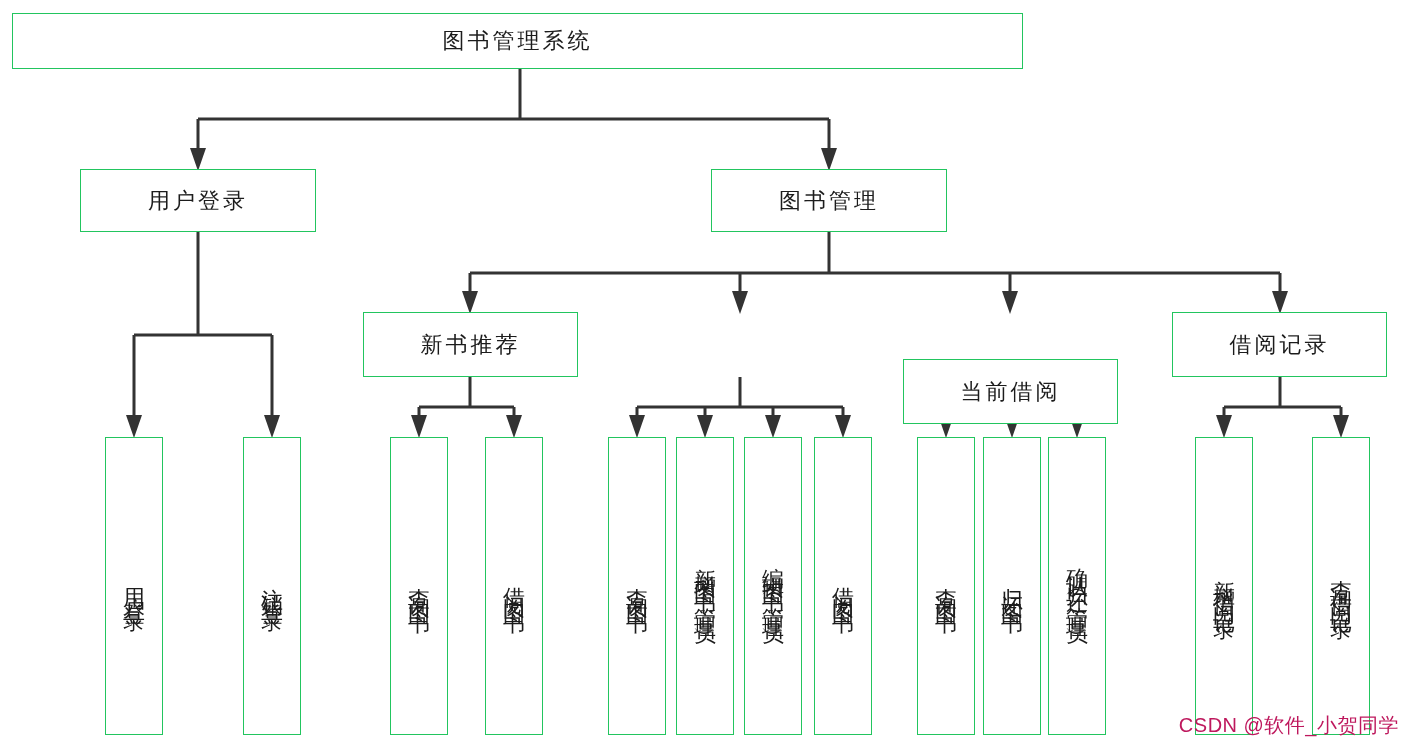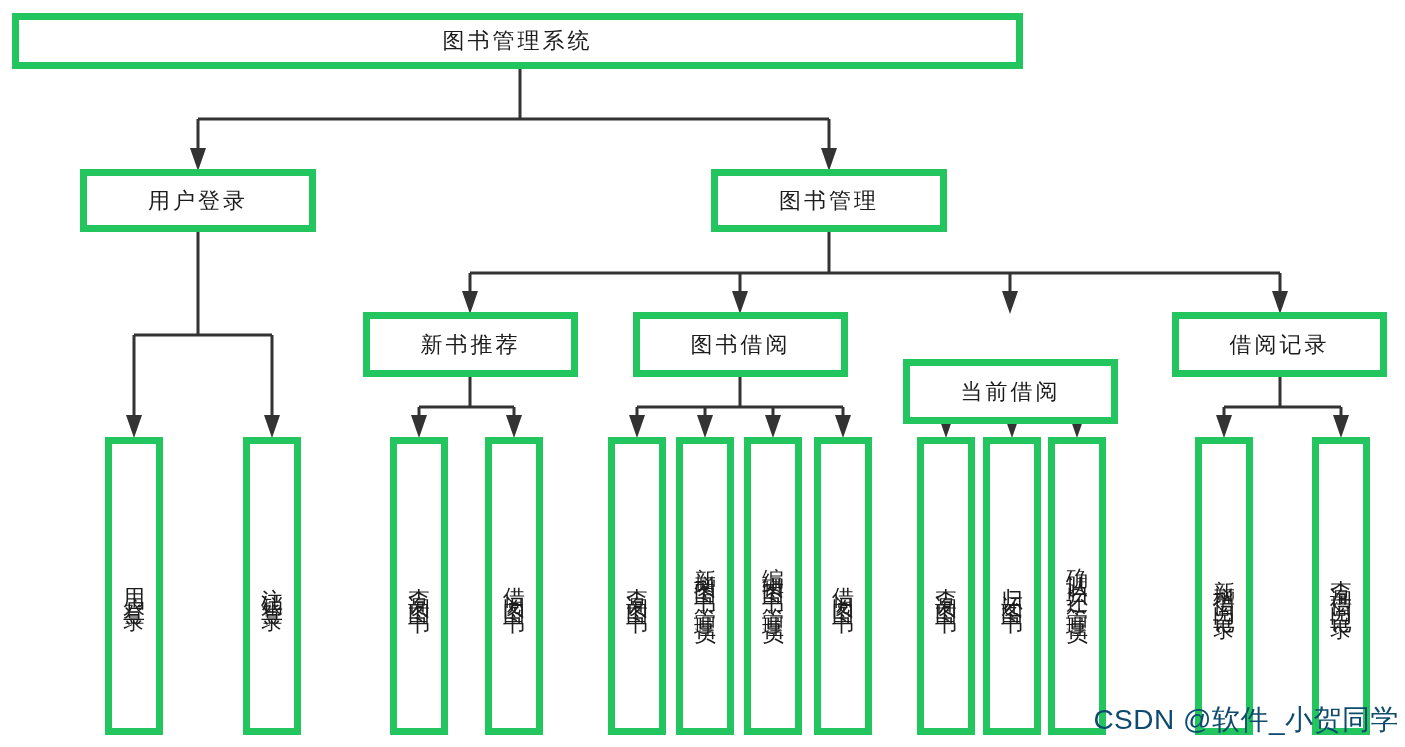--- a/index.html
+++ b/index.html
@@ -3,21 +3,21 @@
 <meta charset="utf-8">
 <style>
   html,body{margin:0;padding:0;background:#fff;}
   .stage{
     position:relative;width:1405px;height:747px;background:#ffffff;overflow:hidden;
     font-family:"Liberation Sans","DejaVu Sans",sans-serif;
   }
   .stage > svg{position:absolute;left:0;top:0;z-index:1;}
   .node{
     position:absolute;box-sizing:border-box;background:#ffffff;
-    border:7px solid #22c55e;color:#1c1c1c;z-index:2;
+    border:1px solid #22c55e;color:#1c1c1c;z-index:2;
     display:flex;align-items:center;justify-content:center;
   }
   .hbox{font-size:22px;letter-spacing:3px;white-space:nowrap;}
   .vbox .vtext{
     writing-mode:vertical-rl;text-orientation:mixed;
     font-size:22px;letter-spacing:8px;line-height:1;white-space:nowrap;
   }
   
   .n-root{left:12px;top:13px;width:1011px;height:56px;}
   
@@ -30,21 +30,21 @@
   .n-records{left:1172px;top:312px;width:215px;height:65px;}
   
   .leaf{top:437px;width:58px;height:298px;}
   .l-ul1{left:105px;} .l-ul2{left:243px;}
   .l-nb1{left:390px;} .l-nb2{left:485px;}
   .l-bb1{left:608px;} .l-bb2{left:676px;} .l-bb3{left:744px;} .l-bb4{left:814px;}
   .l-cb1{left:917px;} .l-cb2{left:983px;} .l-cb3{left:1048px;}
   .l-br1{left:1195px;} .l-br2{left:1312px;}
   .watermark{
     position:absolute;right:6px;bottom:8px;z-index:5;
-    font-size:28px;letter-spacing:0.5px;color:#0c4a6e;white-space:nowrap;
+    font-size:20px;letter-spacing:0.5px;color:#be185d;white-space:nowrap;
   }
 </style>
 </head>
 <body>
 
 <div class="stage">
 
   <svg width="1405" height="747" viewBox="0 0 1405 747">
     <g stroke="#333333" stroke-width="3" fill="none">
       <path d="M520 69V119 M198 119H829 M198 119V150 M829 119V150"></path>
@@ -84,23 +84,20 @@
 
   <div class="node hbox n-userlogin">
     <span>用户登录</span>
   </div>
   <div class="node hbox n-newbook">
     <span>新书推荐</span>
   </div>
 
   <div class="node hbox n-bookmgmt">
     <span>图书管理</span>
-  </div>
-  <div class="node hbox n-bookborrow">
-    <span>图书借阅</span>
   </div>
   <div class="node hbox n-currentborrow">
     <span>当前借阅</span>
   </div>
   <div class="node hbox n-records">
     <span>借阅记录</span>
   </div>
 
   <div class="node vbox leaf l-ul1">
     <span class="vtext">用户登录</span>

